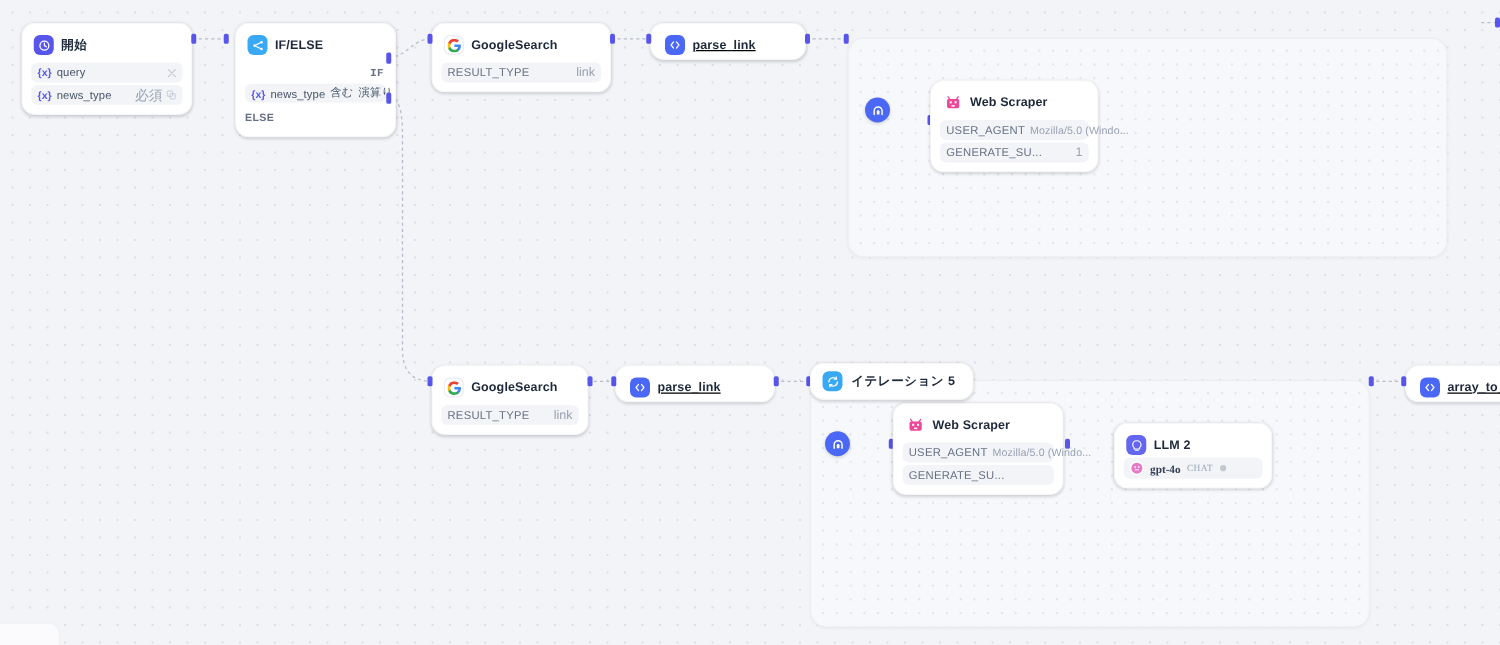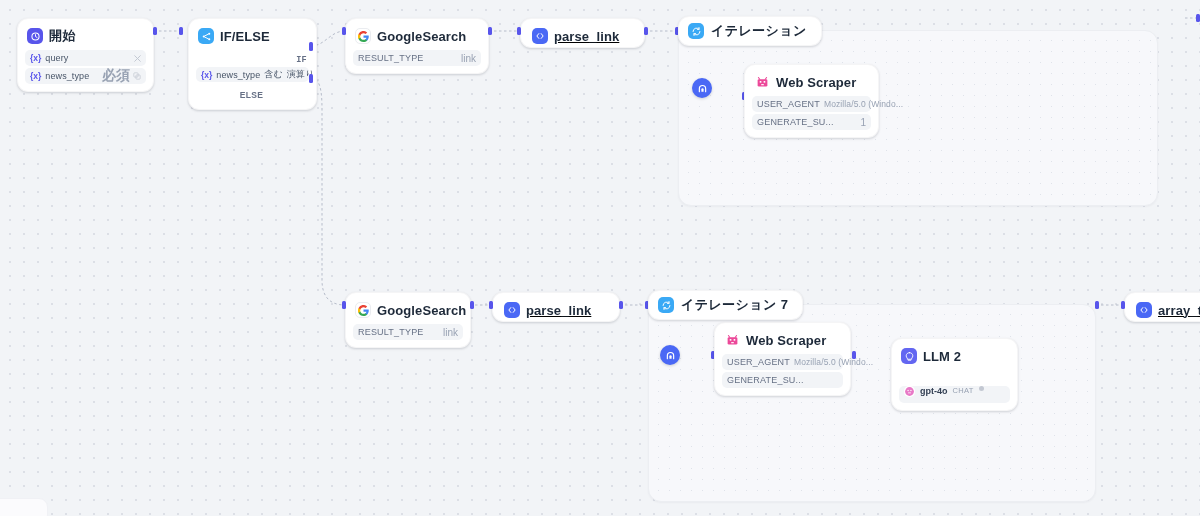--- a/index.html
+++ b/index.html
@@ -36,21 +36,21 @@
   .node.slim { padding: 7px 9px; text-decoration: underline; }
 
   .node-head {
     display: flex;
     align-items: center;
     gap: 6px;
     padding: 1px 3px 1px 2px;
     height: 20px;
   }
   .node-title {
-    font-size: 13px;
+    font-size: 10px;
     font-weight: bold;
     color: #1d2939;
     letter-spacing: .1px;
     white-space: nowrap;
   }
   .node-title.jp { font-weight: bold; letter-spacing: .4px; }
 
   
   .chip {
     width: 16px; height: 16px;
@@ -95,24 +95,23 @@
     white-space: nowrap;
   }
   .var-x {
     font-size: 8.5px;
     color: #5855eb;
     font-weight: bold;
     flex: 0 0 auto;
   }
   .row-extra { margin-left: auto; display: flex; align-items: center; gap: 3px; }
   .req {
-    font-size: 14px;
+    font-size: 11px;
     color: #98a2b3;
     white-space: nowrap;
-    font-weight: bold;
   }
   .mini-ico { color: #c3c8d2; display: flex; align-items: center; }
   .handle {
     position: absolute;
     width: 4px; height: 9px;
     border-radius: 1.5px;
     background: #5855eb;
   }
   .handle.sm { width: 3.5px; height: 8px; }
 
@@ -155,23 +154,24 @@
     color: #98a2b3;
     letter-spacing: .35px;
     white-space: nowrap;
   }
   .dot-gray { width: 5px; height: 5px; border-radius: 50%; background: #c3c8d2; }
 
   .model-row {
     background: #f2f4f7;
     border-radius: 5px;
     height: 17px;
-    display: flex; 
+    display: flex; align-items: center;
     padding: 0 5px; gap: 5px;
-    margin-top: 20px;
+    margin-top: 0;
+    font-family: Liberation Serif, serif;
   }
   .model-name { font-size: 9px; font-weight: bold; color: #344054; }
 
   
   .corner-panel {
     position: absolute;
     left: -26px; bottom: -8px;
     width: 74px; height: 26px;
     background: #fbfbfd;
     border-radius: 9px;
@@ -266,21 +266,21 @@
     </div>
     <div style="text-align:right; padding:2px 2px 1px 0;">
       <span style="font-size:8.5px;font-weight:bold;color:#667085;letter-spacing:.3px;font-family:Liberation Mono, monospace;">IF</span>
     </div>
     <div class="row" style="height:15px;">
       <span class="var-x">{x}</span>
       <span class="row-key">news_type</span>
       <span class="row-key">含む</span>
       <span class="row-key">演算り</span>
     </div>
-    <div style="text-align:center; padding:2px 2px 0 0;">
+    <div style="text-align:left; padding:2px 2px 0 0;">
       <span style="font-size:8.5px;font-weight:bold;color:#667085;letter-spacing:.3px;">ELSE</span>
     </div>
   </div>
   <div class="handle" style="left:309px; top:42px;"></div>
   <div class="handle" style="left:309px; top:74px;"></div>
 
   <div class="node" style="left:345px; top:18px; width:144px;">
     <div class="node-head">
       <span class="chip chip-google">
         <svg width="11" height="11" viewBox="0 0 18 18">
@@ -311,31 +311,20 @@
         </svg>
       </span>
       <span class="node-title">parse_link</span>
     </div>
   </div>
   <div class="handle sm" style="left:517px; top:27px;"></div>
   <div class="handle sm" style="left:644px; top:27px;"></div>
 
   <div class="iter-wrap" style="left:678px; top:16px; width:480px; height:190px;">
     <div class="iter-body" style="left:0; top:14px; width:480px; height:176px;"></div>
-    <div class="iter-head">
-      <span class="chip chip-iter">
-        <svg width="11" height="11" viewBox="0 0 16 16" fill="none" stroke="#fff" stroke-width="1.4" stroke-linecap="round">
-          <path d="M3 8a5 5 0 0 1 8.6-3.4"></path>
-          <path d="M13 8a5 5 0 0 1-8.6 3.4"></path>
-          <path d="M11.6 2.2 L11.9 4.8 L9.3 4.9"></path>
-          <path d="M4.4 13.8 L4.1 11.2 L6.7 11.1"></path>
-        </svg>
-      </span>
-      <span class="node-title jp">イテレーション</span>
-    </div>
 
     <div class="iter-start" style="left:14px; top:62px;">
       <svg width="11" height="11" viewBox="0 0 14 14" fill="none">
         <path d="M3 11 L3 7.2 A4 4 0 0 1 11 7.2 L11 11" stroke="#fff" stroke-width="1.5" stroke-linecap="round"></path>
         <path d="M5.6 11 L5.6 8 A1.4 1.4 0 0 1 8.4 8 L8.4 11" fill="#fff"></path>
       </svg>
     </div>
     <div class="handle sm" style="left:64px; top:76px;"></div>
 
     <div class="node" style="left:66px; top:48px; width:135px;">
@@ -412,21 +401,21 @@
     <div class="iter-body" style="left:0; top:14px; width:448px; height:198px;"></div>
     <div class="iter-head">
       <span class="chip chip-iter">
         <svg width="11" height="11" viewBox="0 0 16 16" fill="none" stroke="#fff" stroke-width="1.4" stroke-linecap="round">
           <path d="M3 8a5 5 0 0 1 8.6-3.4"></path>
           <path d="M13 8a5 5 0 0 1-8.6 3.4"></path>
           <path d="M11.6 2.2 L11.9 4.8 L9.3 4.9"></path>
           <path d="M4.4 13.8 L4.1 11.2 L6.7 11.1"></path>
         </svg>
       </span>
-      <span class="node-title jp">イテレーション 7</span>
+      <span class="node-title jp">イテレーション 5</span>
     </div>
 
     <div class="iter-start" style="left:12px; top:55px;">
       <svg width="11" height="11" viewBox="0 0 14 14" fill="none">
         <path d="M3 11 L3 7.2 A4 4 0 0 1 11 7.2 L11 11" stroke="#fff" stroke-width="1.5" stroke-linecap="round"></path>
         <path d="M5.6 11 L5.6 8 A1.4 1.4 0 0 1 8.4 8 L8.4 11" fill="#fff"></path>
       </svg>
     </div>
     <div class="handle sm" style="left:63px; top:61px;"></div>
 

